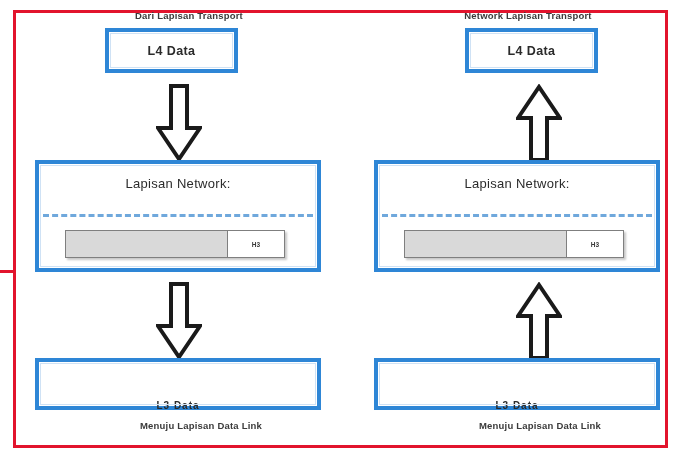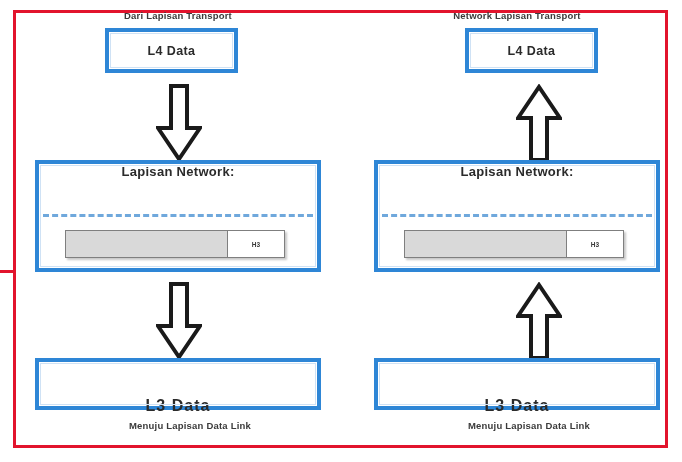--- a/index.html
+++ b/index.html
@@ -35,20 +35,21 @@
     height: 3px;
     background: #e2142d;
   }
 
   
   .column {
     position: absolute;
     top: 0;
     width: 330px;
     height: 462px;
+    padding-left: 22px;
   }
   #column-left  { left: 13px; }
   #column-right { left: 352px; }
 
   
   .caption {
     position: absolute;
     width: 100%;
     text-align: center;
     font-size: 9.5px;
@@ -84,21 +85,21 @@
     color: #2b2b2b;
     letter-spacing: 0.4px;
   }
 
   #l4-box-left  { left: 92px;  top: 28px; width: 133px; height: 45px; }
   #l4-box-right { left: 113px; top: 28px; width: 133px; height: 45px; }
 
   #l3-box-left  { left: 22px;  top: 358px; width: 286px; height: 52px; }
   #l3-box-right { left: 22px;  top: 358px; width: 286px; height: 52px; }
   #l3-box-left .data-box-label,
-  #l3-box-right .data-box-label { font-size: 16px; letter-spacing: 1px; margin-top: 43px; }
+  #l3-box-right .data-box-label { font-size: 10px; letter-spacing: 1px; margin-top: 43px; }
 
   
   .network-box {
     position: absolute;
     left: 22px;
     top: 160px;
     width: 286px;
     height: 112px;
     box-sizing: border-box;
     border: 4px solid #2e86d6;
@@ -106,26 +107,26 @@
   }
   .network-box::after {
     content: "";
     position: absolute;
     left: 1px; top: 1px; right: 1px; bottom: 1px;
     border: 1px solid #cfe2f5;
     pointer-events: none;
   }
   .network-title {
     position: absolute;
-    top: 0;
+    top: 12px;
     left: 0;
     width: 100%;
     text-align: center;
     font-size: 13px;
-    font-weight: bold;
+    font-weight: normal;
     color: #2b2b2b;
     letter-spacing: 0.3px;
   }
   .network-divider {
     position: absolute;
     left: 4px;
     right: 4px;
     top: 50px;
     height: 0;
     border-top: 3px dashed #6fa8dc;

